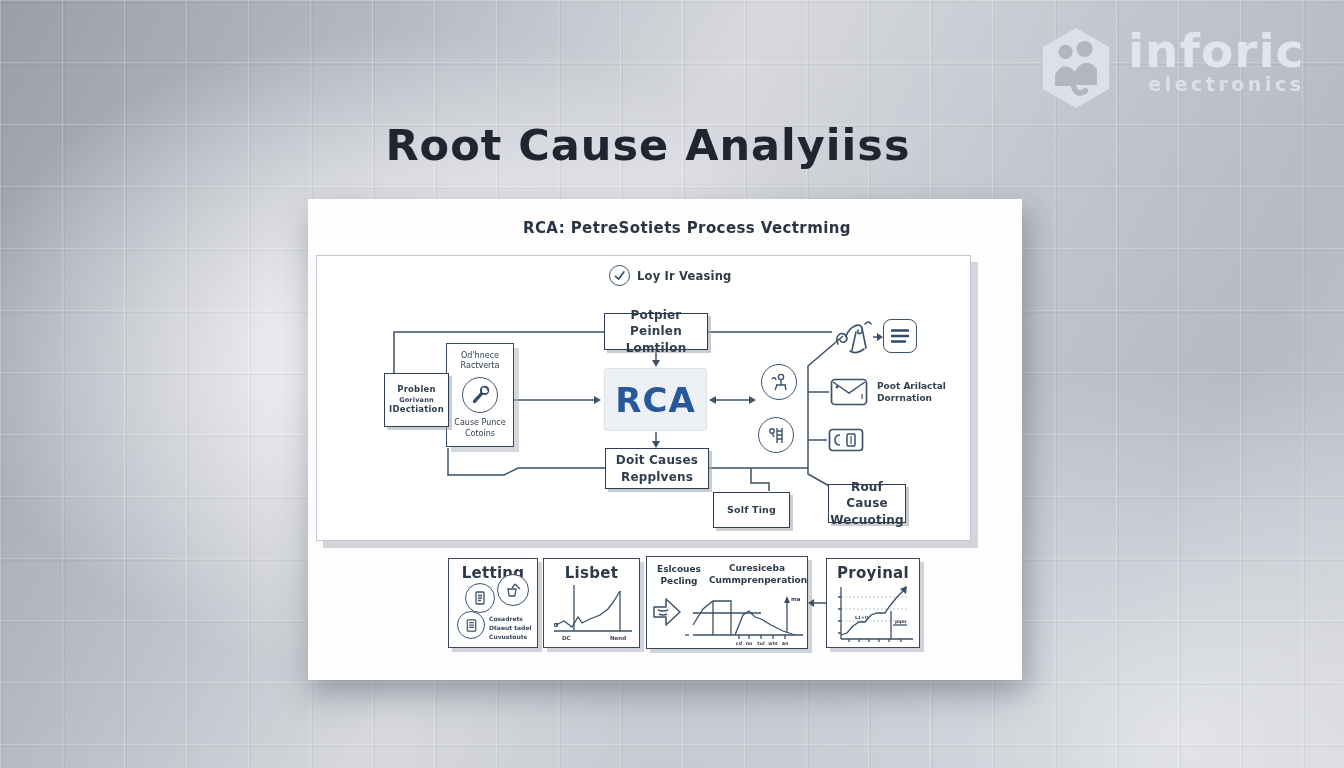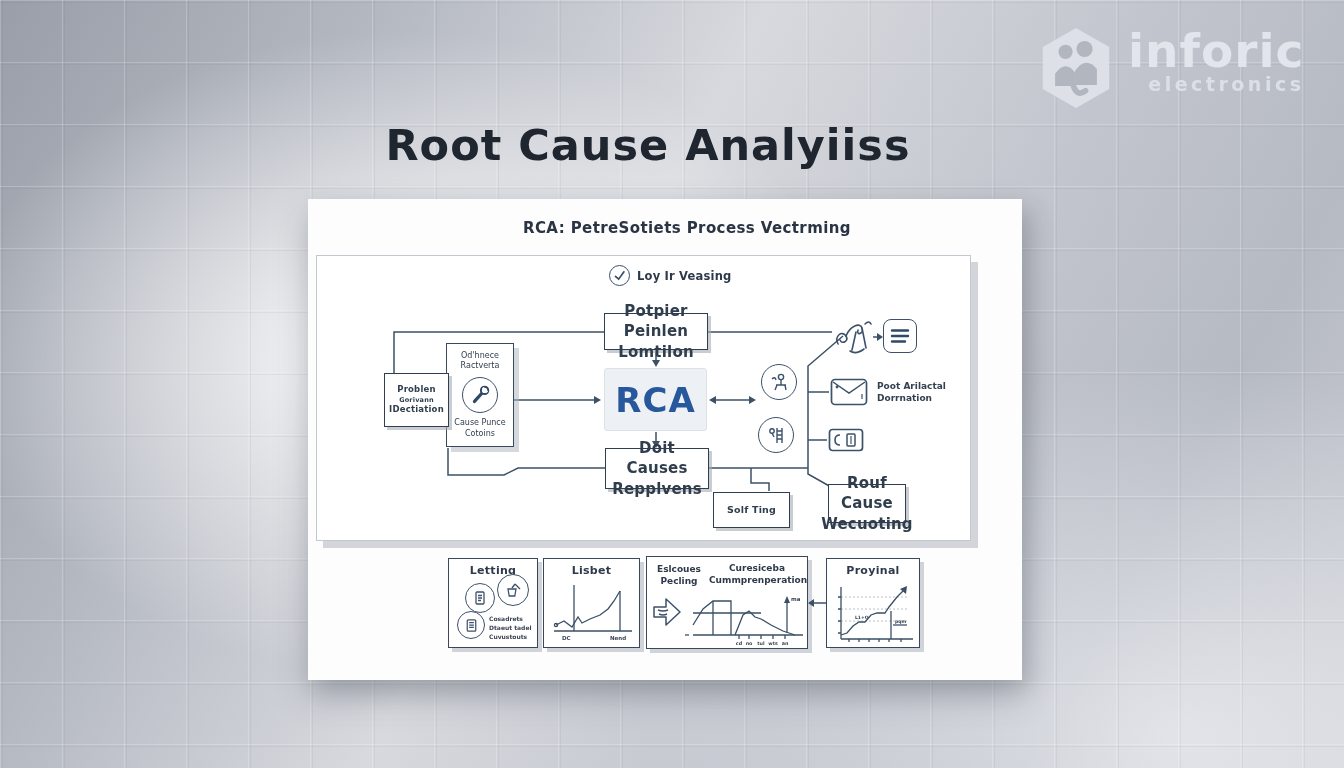--- a/index.html
+++ b/index.html
@@ -42,40 +42,40 @@
     border:1px solid #c3c8d0; box-shadow:7px 7px 0 rgba(176,181,190,.55);padding-left:30px; }
   .connectors { position:absolute; left:0; top:0; z-index:1; }
 
   .badge { position:absolute; left:292px; top:9px; display:flex; align-items:center; gap:7px; z-index:2; }
   .badge-circle { width:21px; height:21px; border:1.7px solid #3a506b; border-radius:50%;
     display:flex; align-items:center; justify-content:center; background:#fff; }
   .badge-label { font-size:11.5px; font-weight:600; color:#2e3a49; letter-spacing:.2px; }
 
   .dbox { position:absolute; background:#fff; border:1.3px solid #2f3e50;
     box-shadow:3px 3px 0 rgba(165,171,180,.6); display:flex; flex-direction:column;
-    align-items:center; justify-content:center; font-size:15px; font-weight:600; color:#2f3d4c;
+    align-items:center; justify-content:center; font-size:12px; font-weight:600; color:#2f3d4c;
     text-align:center; line-height:1.35; letter-spacing:.2px; z-index:2; }
   .rca-box { position:absolute; left:287px; top:112px; width:103px; height:63px; background:#edf0f5;
     border:1px solid #dde1e8; border-radius:3px; display:flex; align-items:center; justify-content:center; z-index:2; }
   .rca-label { font-size:34px; font-weight:800; letter-spacing:1px; color:#27589b;text-align:center; }
 
   .factors-card { position:absolute; left:129px; top:87px; width:68px; height:104px; background:#fff;
     border:1.2px solid #39485a; box-shadow:5px 5px 0 rgba(172,177,186,.5); z-index:2;
     display:flex; flex-direction:column; align-items:center; justify-content:space-between;
     padding:7px 2px; font-size:8px; font-weight:400; color:#2f3d4c; text-align:center; line-height:1.3; }
   .circle-icon { border:1.6px solid #3c526b; border-radius:50%; background:#fff;
     display:flex; align-items:center; justify-content:center; }
 
   .note { position:absolute; left:560px; top:125px; font-size:9px; font-weight:600;
     color:#33414f; line-height:1.3; z-index:2; }
 
   
   .bbox { position:absolute; background:#fff; border:1.4px solid #3a4758;
     box-shadow:4px 4px 0 rgba(172,177,186,.55); z-index:2; }
-  .bbox-title { width:100%; text-align:center; margin-top:5px; font-size:11px; font-weight:700;
+  .bbox-title { width:100%; text-align:center; margin-top:5px; font-size:15px; font-weight:700;
     color:#2e3a49; letter-spacing:.3px; }
   .b1-caption { position:absolute; left:40px; top:55px; font-size:6px; font-weight:600;
     color:#3a4656; line-height:1.5; }
   .b3-title { position:absolute; font-size:9px; font-weight:700; color:#2e3a49; text-align:center; line-height:1.3; }
 
   svg { display:block; }
   svg text { font-family:"DejaVu Sans","Liberation Sans",sans-serif; }
 </style>
 </head>
 <body>

